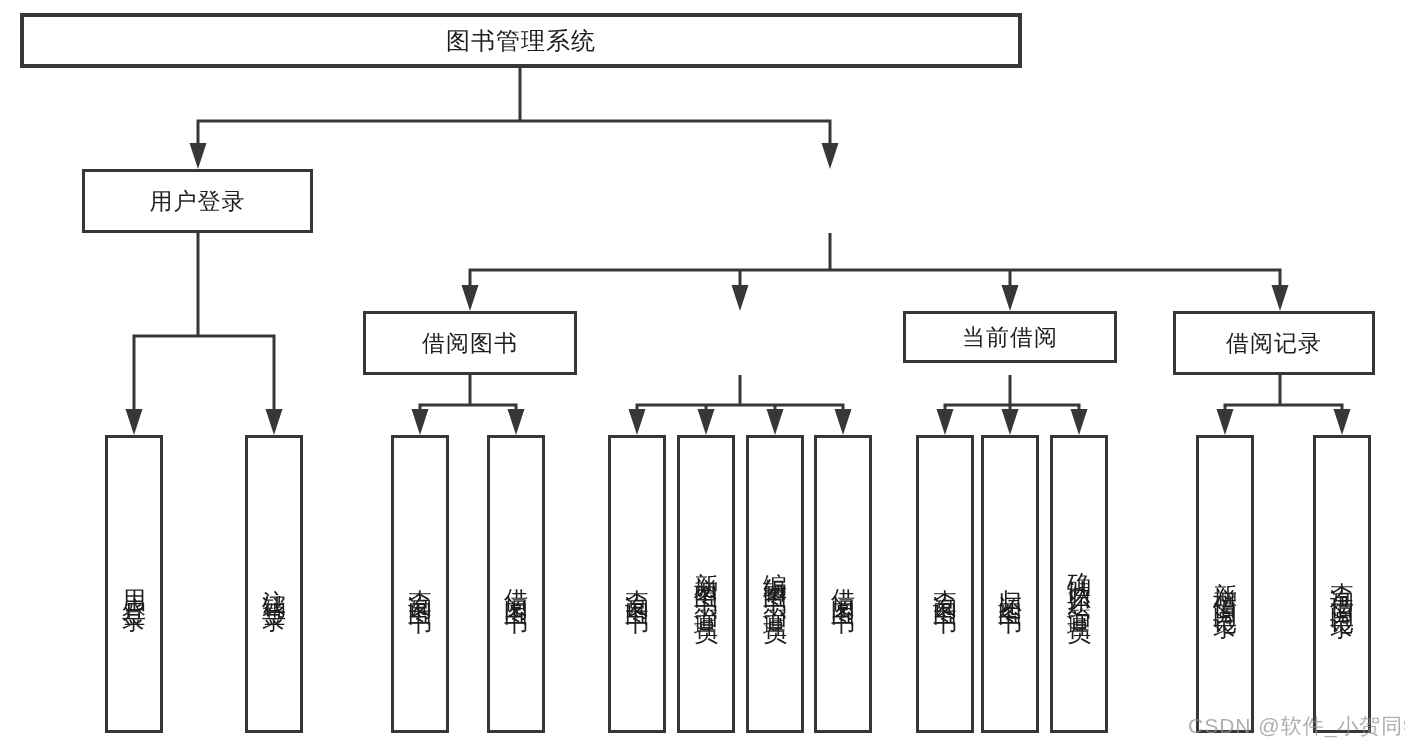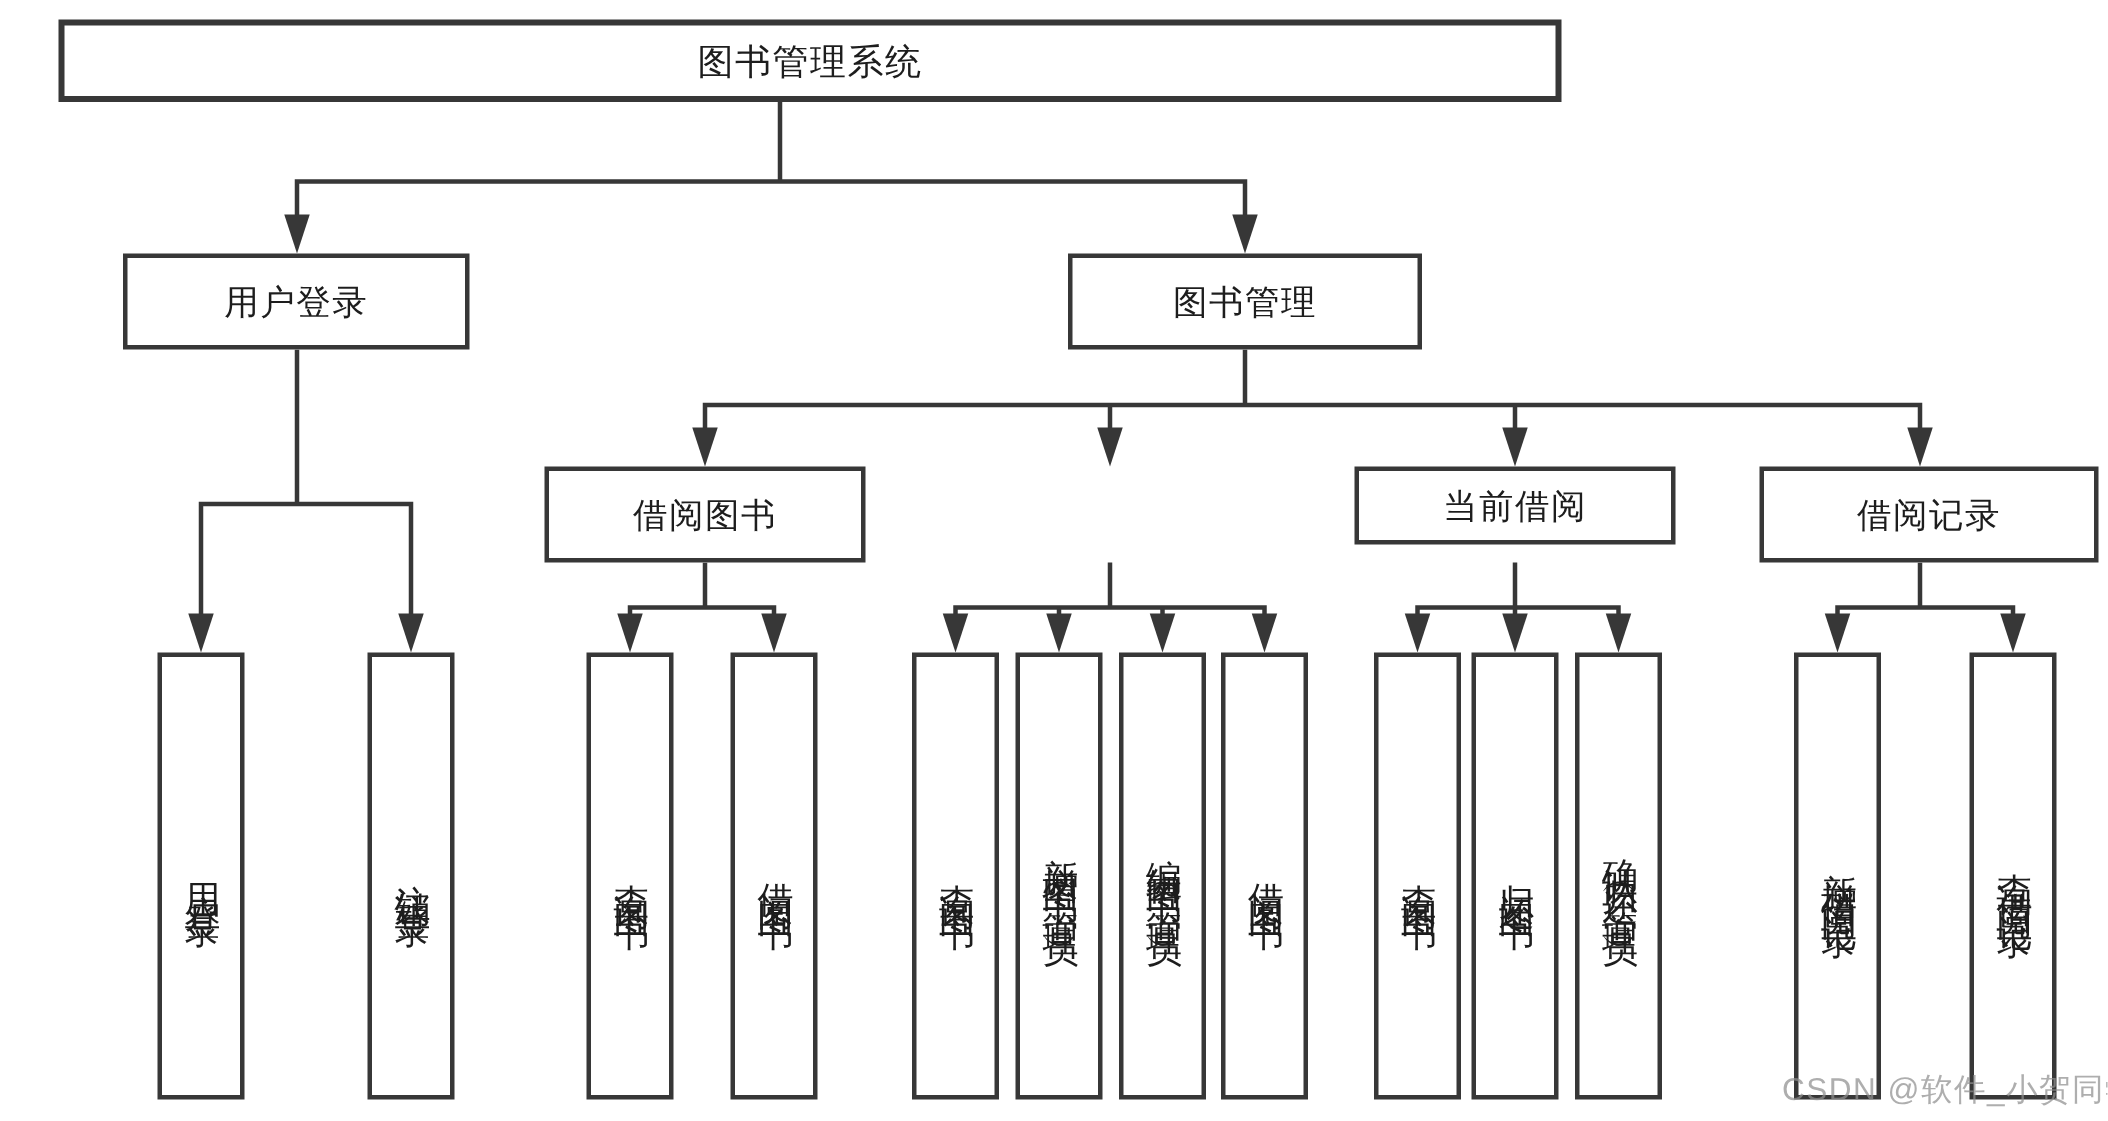--- a/index.html
+++ b/index.html
@@ -19,21 +19,21 @@
     border:3px solid #373737;
     display:flex;
     align-items:center;
     justify-content:center;
     color:#1d1d1d;
     font-size:23px;
     letter-spacing:1px;
     z-index:2;
     white-space:nowrap;
   }
-  .node.root { border-width:4px; font-size:24px;margin-left:19px; }
+  .node.root { border-width:4px; font-size:24px; }
   .node.leaf {
     writing-mode:vertical-rl;
     text-orientation:mixed;
     font-size:24px;
     letter-spacing:7px;
     white-space:normal;
     line-height:1;
   }
   .watermark {
     position:absolute;
@@ -98,31 +98,28 @@
     </g>
   </svg>
 
   <div class="node root" style="left:20px;top:13px;width:1002px;height:55px">
     <span>图书管理系统</span>
   </div>
 
   <div class="node" style="left:82px;top:169px;width:231px;height:64px">
     <span>用户登录</span>
   </div>
-  <div class="node" style="left:712px;top:169px;width:236px;height:64px">
-    <span>图书管理</span>
-  </div>
 
   <div class="node" style="left:363px;top:311px;width:214px;height:64px">
     <span>借阅图书</span>
   </div>
   <div class="node" style="left:903px;top:311px;width:214px;height:52px">
     <span>当前借阅</span>
   </div>
-  <div class="node" style="left:1173px;top:311px;width:226px;height:64px">
+  <div class="node" style="left:1173px;top:311px;width:202px;height:64px">
     <span>借阅记录</span>
   </div>
 
   <div class="node leaf" style="left:105px;top:435px;width:58px;height:298px">
     <span>用户登录</span>
   </div>
   <div class="node leaf" style="left:245px;top:435px;width:58px;height:298px">
     <span>注销登录</span>
   </div>
 

